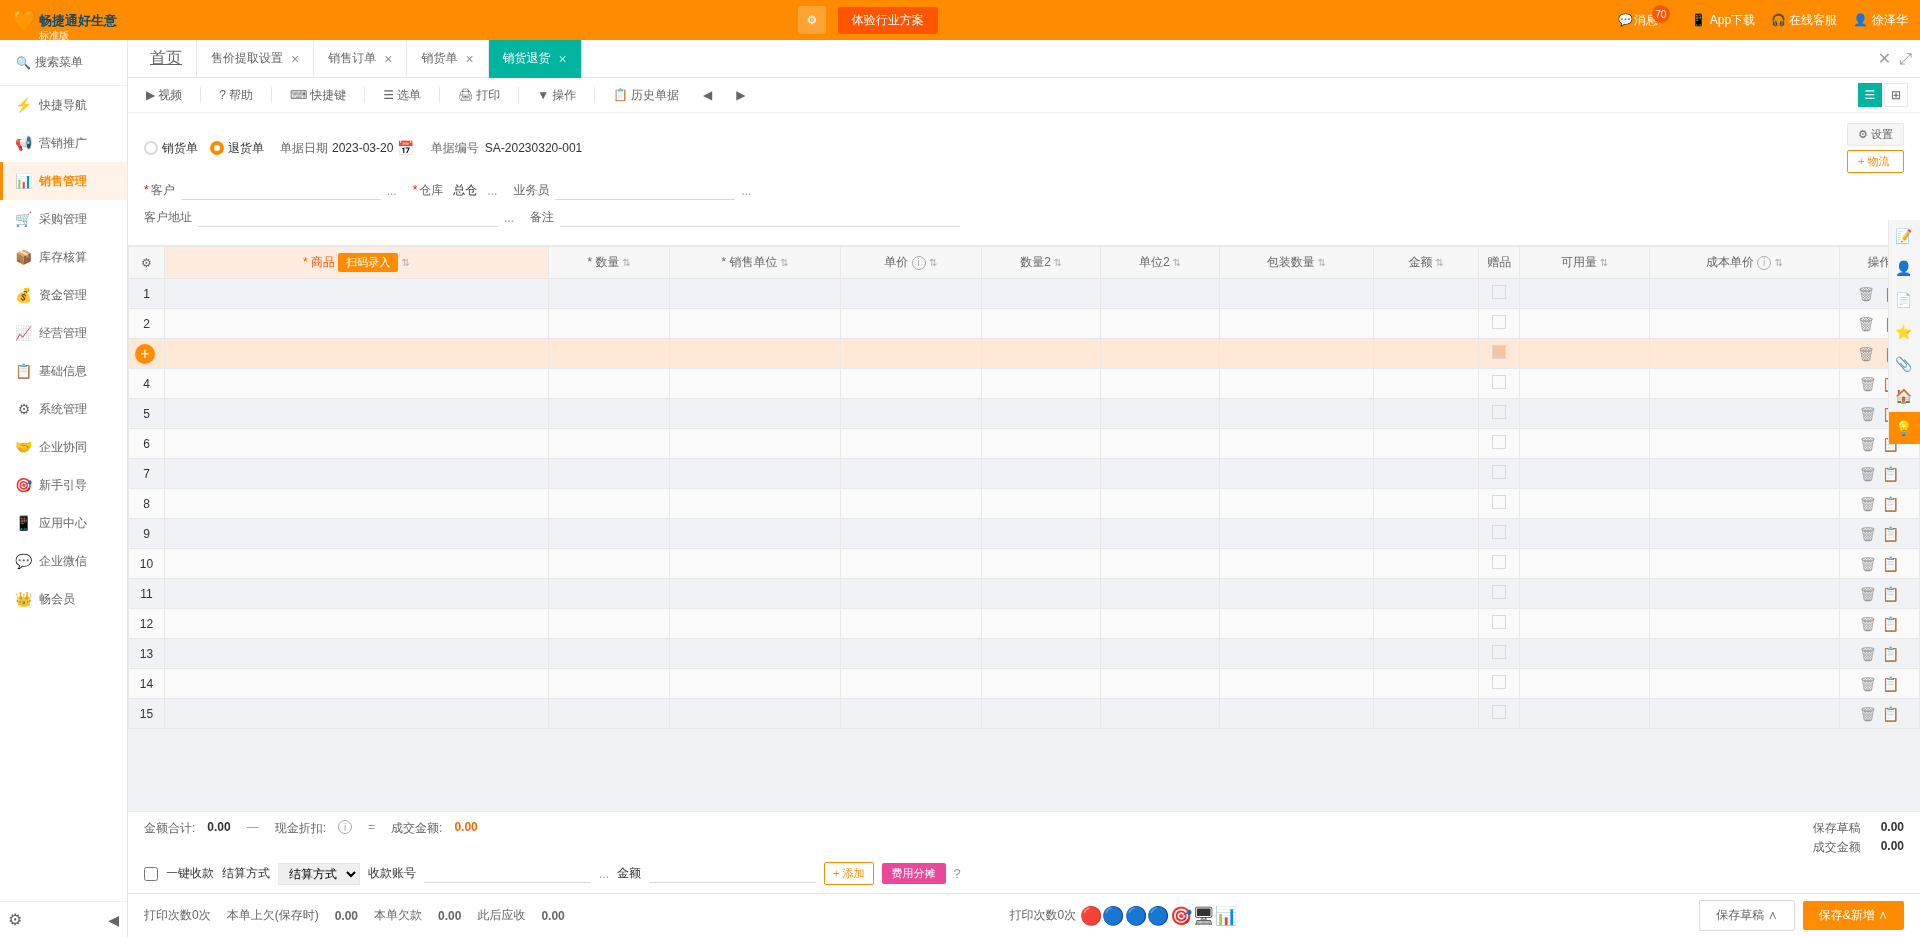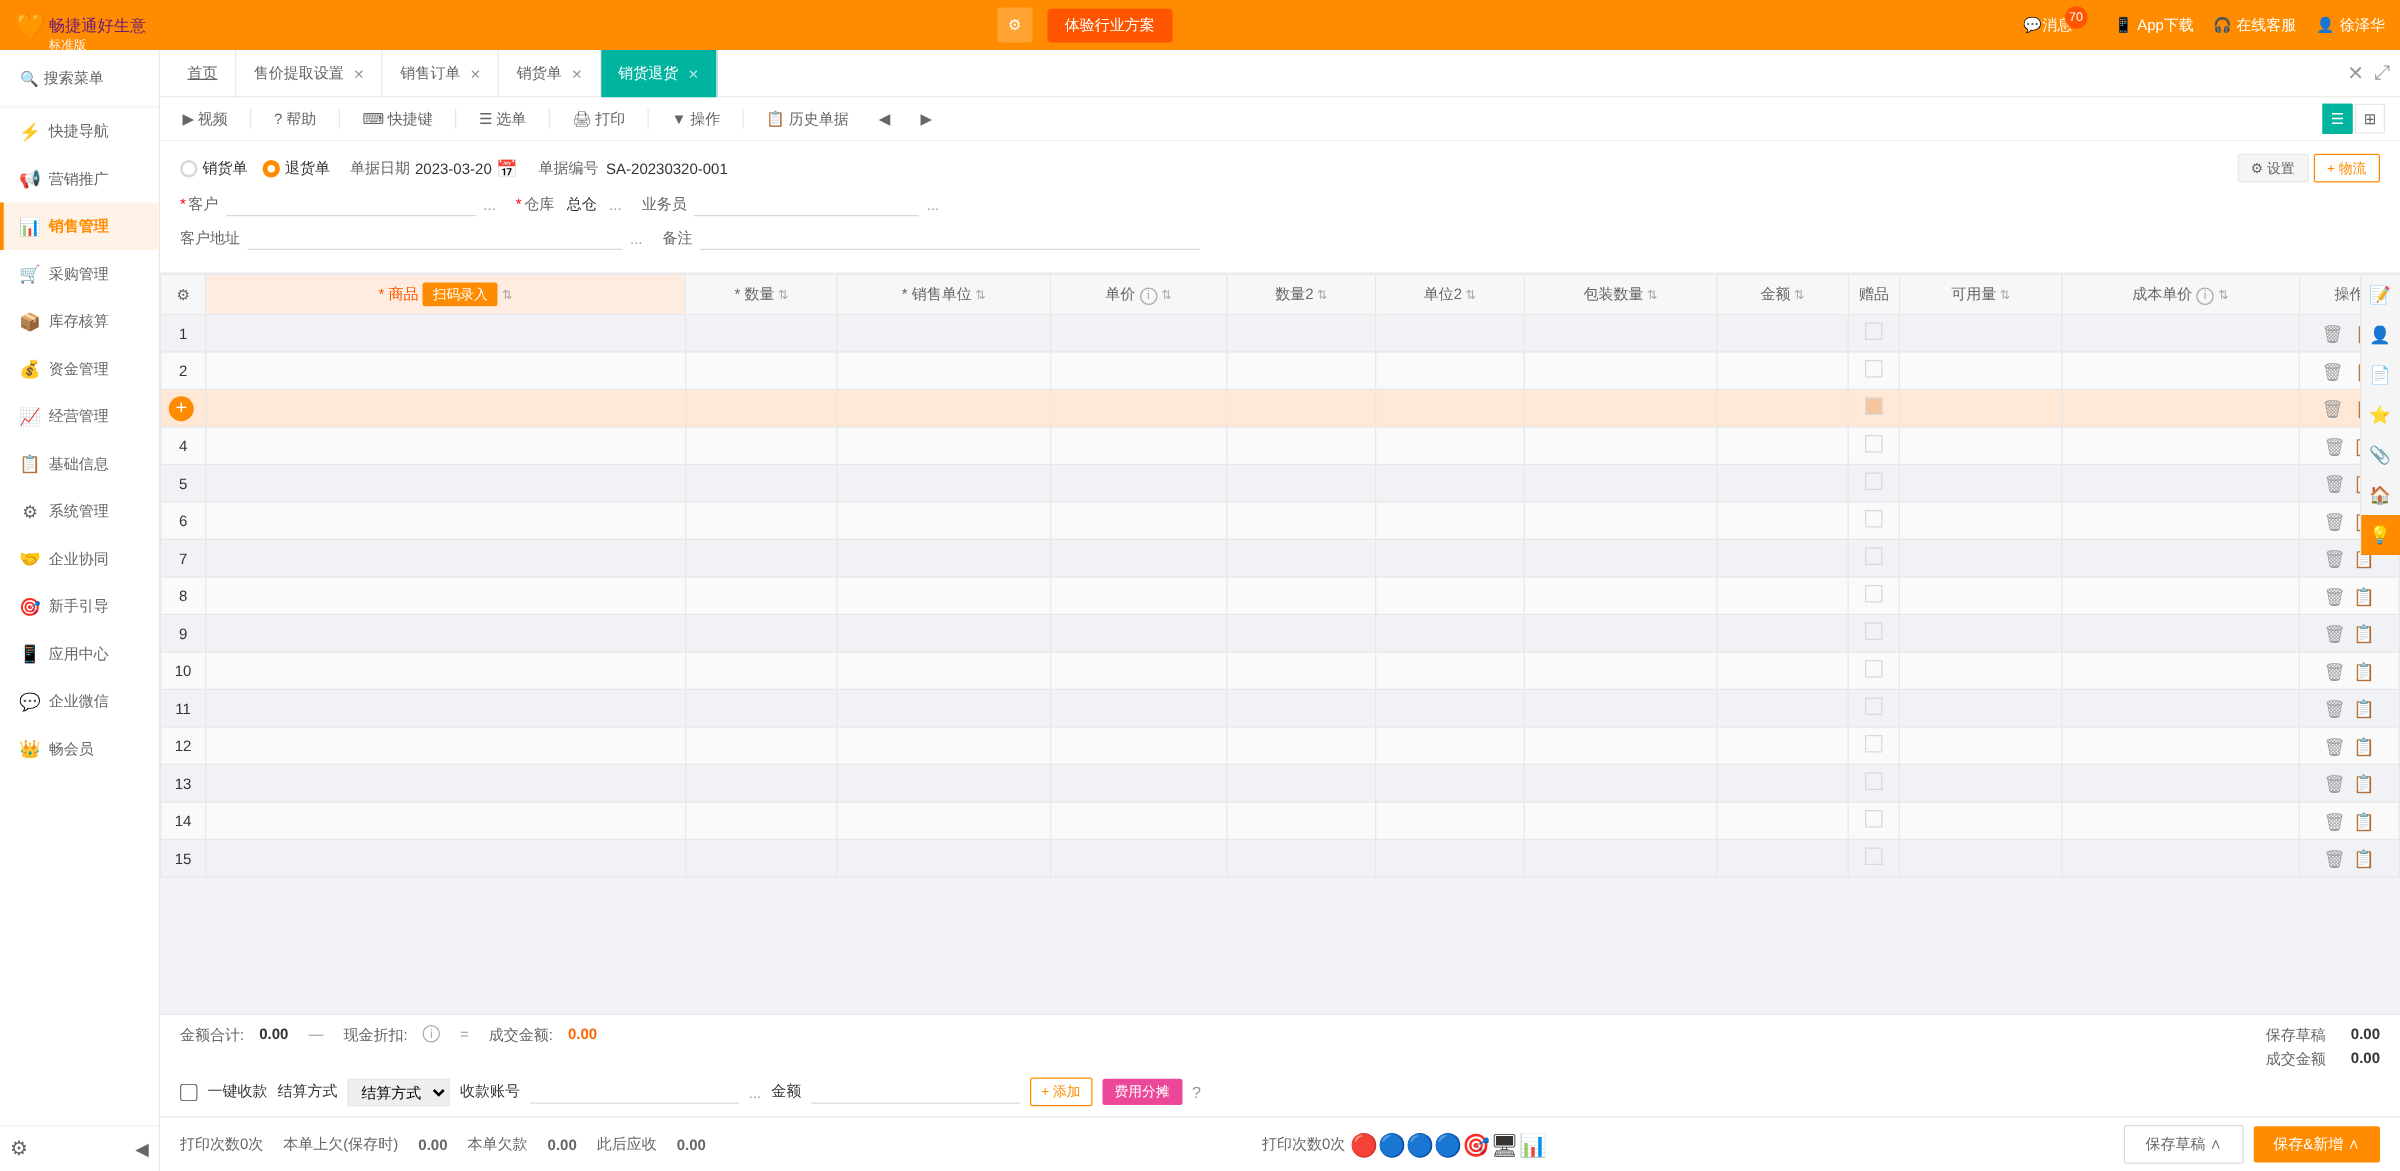--- a/index.html
+++ b/index.html
@@ -20,21 +20,21 @@
     .sidebar-item { display: flex; align-items: center; gap: 6px; padding: 10px 12px; cursor: pointer; font-size: 12px; color: #666; border-left: 3px solid transparent; }
     .sidebar-item.active { background: #fff3e8; color: #ff8c00; border-left-color: #ff8c00; font-weight: bold; }
     .sidebar-item .icon { width: 18px; height: 18px; display: inline-flex; align-items: center; justify-content: center; font-size: 14px; }
     .sidebar-bottom { margin-top: auto; padding: 8px; display: flex; align-items: center; justify-content: space-between; border-top: 1px solid #f0f0f0; }
     
     
     .tab-bar { background: #fff; border-bottom: 1px solid #e8e8e8; display: flex; align-items: center; padding: 0 8px; height: 38px; flex-shrink: 0; }
     .tab { display: flex; align-items: center; padding: 0 14px; height: 38px; cursor: pointer; font-size: 12px; color: #666; border-right: 1px solid #e8e8e8; gap: 8px; }
     .tab.active { background: #00b4a0; color: #fff; }
     .tab-close { font-size: 14px; cursor: pointer; opacity: 0.7; }
-    .tab-home { padding: 0 14px; height: 46px; display: flex; align-items: center; cursor: pointer; font-size: 12px; color: #666; border-right: 1px solid #e8e8e8; text-decoration: underline; }
+    .tab-home { padding: 0 14px; height: 46px; display: flex; align-items: center; cursor: pointer; font-size: 16px; color: #666; border-right: 1px solid #e8e8e8; text-decoration: underline; }
     .tab-bar-right { margin-left: auto; display: flex; align-items: center; gap: 8px; }
     
     
     .form-area { background: #fff; padding: 10px 16px; border-bottom: 1px solid #e8e8e8; flex-shrink: 0; }
     .form-row { display: flex; align-items: center; gap: 16px; margin-bottom: 8px; }
     .form-group { display: flex; align-items: center; gap: 6px; }
     .form-label { color: #666; font-size: 12px; white-space: nowrap; }
     .form-label.required::before { content: '*'; color: #f00; margin-right: 2px; }
     .form-input { border: none; border-bottom: 1px solid #d9d9d9; padding: 2px 6px; font-size: 12px; min-width: 160px; outline: none; color: #333; }
     .form-input-dots { color: #999; }
@@ -135,21 +135,21 @@
 </head>
 <body>
 
 <div class="app-container">
 
   <div class="top-bar">
     <div class="app-title-area">
       <div class="daily-goods">
         <span style="font-size:20px;">🧡</span>
         <div>
-          <div style="color:#701a75;font-size:13px;font-weight:normal;line-height:1.2;margin-top:16px;">畅捷通好生意</div>
+          <div style="color:#0c4a6e;font-size:13px;font-weight:bold;line-height:1.2;margin-top:16px;">畅捷通好生意</div>
           <div style="color:#fff;font-size:10px;opacity:0.9;">标准版</div>
         </div>
       </div>
     </div>
     <div style="display:flex;align-items:center;gap:12px;">
       <div class="gear-icon-top">⚙</div>
       <button class="experience-btn">体验行业方案</button>
     </div>
     <div class="top-bar-right">
       <div style="display:flex;align-items:center;cursor:pointer;">
@@ -336,21 +336,21 @@
           </div>
           <div class="form-date">
             <span class="form-label">单据日期</span>
             <span style="font-size:12px;color:#333;">2023-03-20</span>
             <span style="cursor:pointer;font-size:14px;color:#666;">📅</span>
           </div>
           <div class="form-group">
             <span class="form-label">单据编号</span>
             <span style="font-size:12px;color:#333;">SA-20230320-001</span>
           </div>
-          <div style="margin-left:auto;display:flex;flex-direction:row;gap:4px;">
+          <div style="margin-left:auto;display:flex;flex-direction:column;gap:4px;">
             <button class="setting-btn">⚙ 设置</button>
             <button class="add-logistics-btn">+ 物流</button>
           </div>
         </div>
         <div class="form-row">
           <div class="form-group">
             <span class="form-label required">客户</span>
             <input class="form-input" type="text" style="min-width: 200px;">
             <span class="form-input-dots">...</span>
           </div>

